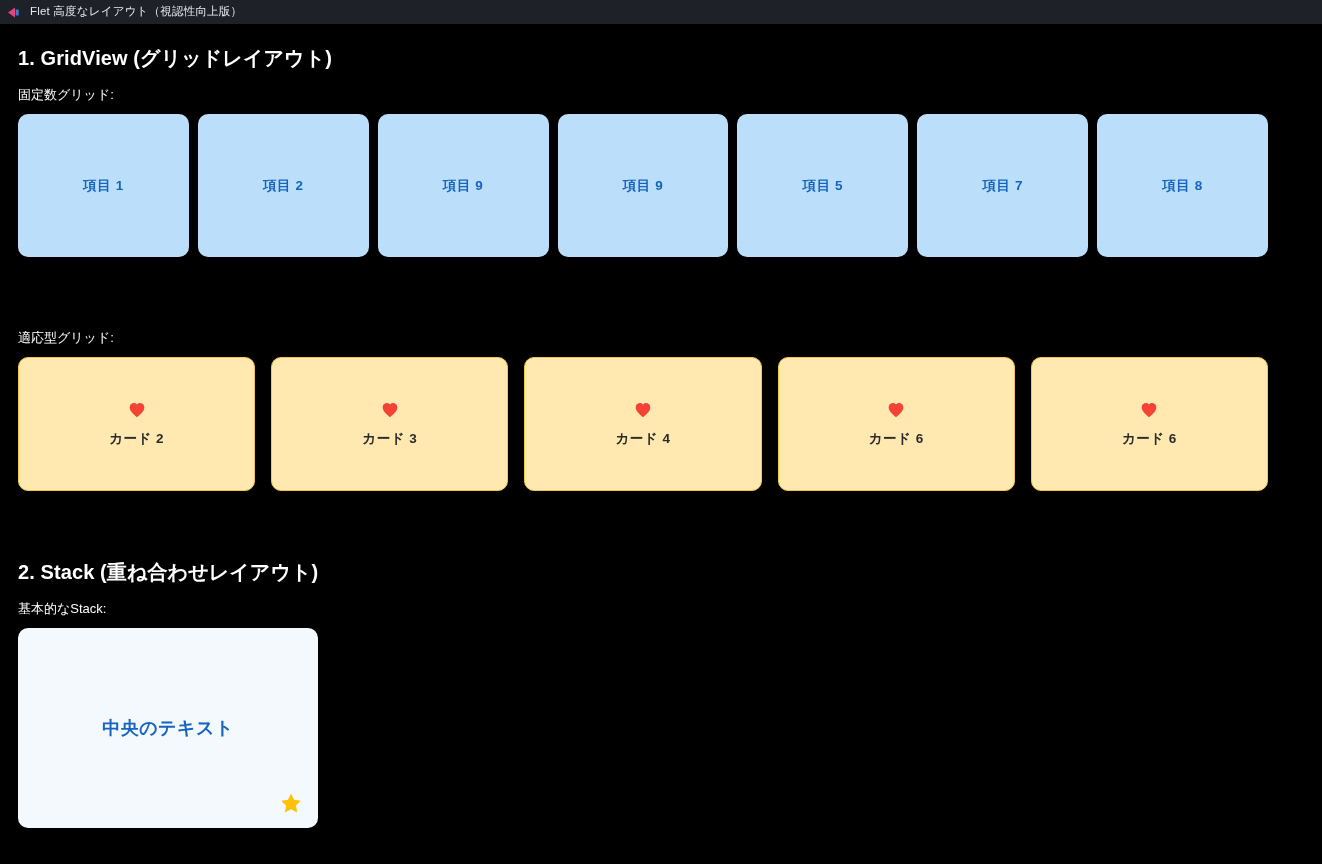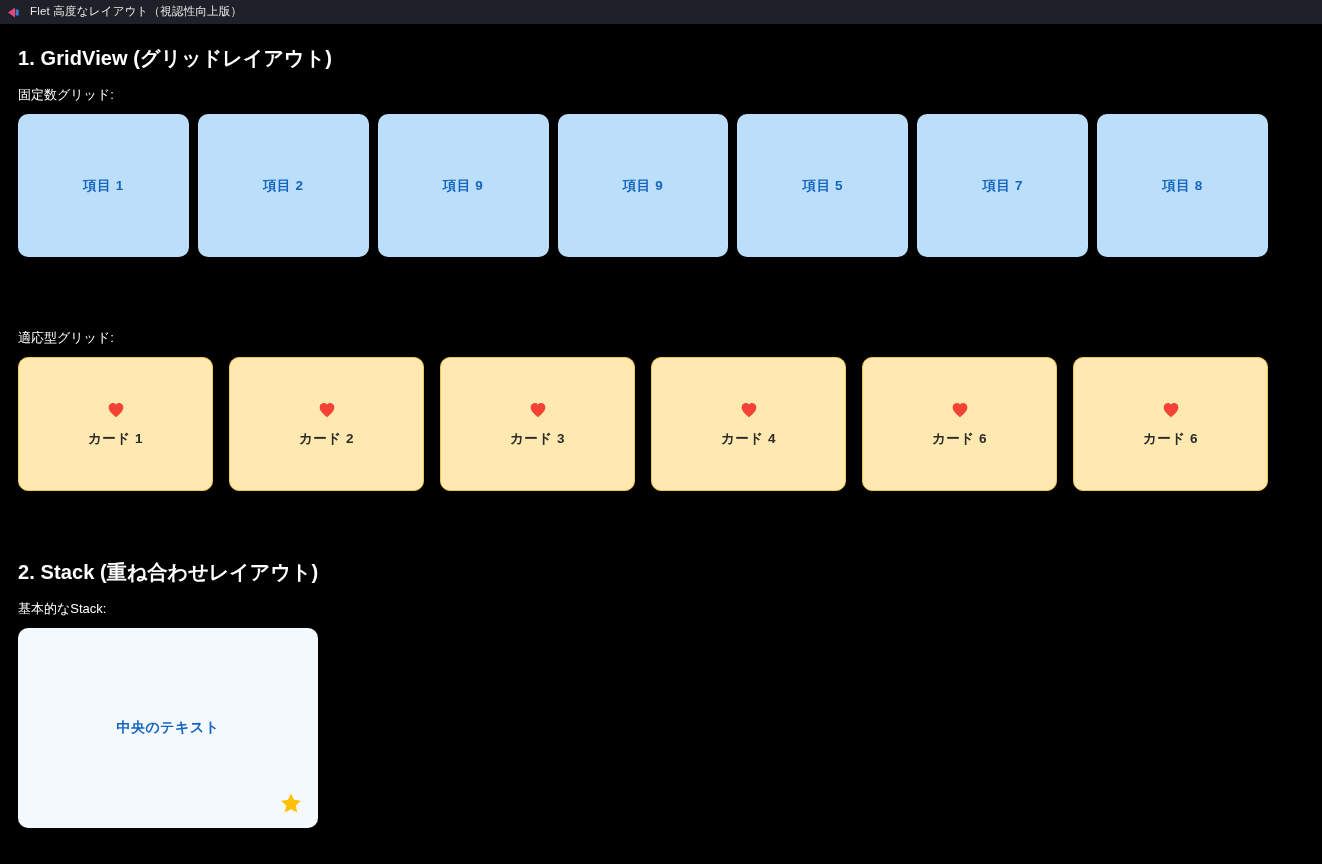--- a/index.html
+++ b/index.html
@@ -120,21 +120,21 @@
     box-shadow: 0 1px 3px rgba(0,0,0,0.4);
   }
   .stack-center-text {
     position: absolute;
     top: 50%;
     left: 0;
     right: 0;
     transform: translateY(-50%);
     text-align: center;
     color: #1565c0;
-    font-size: 14px;
+    font-size: 18px;
     font-weight: bold;
     letter-spacing: 0.5px;
   }
   .stack-star {
     position: absolute;
     right: 14px;
     bottom: 12px;
     line-height: 0;
   }
 
@@ -190,28 +190,20 @@
 
   <div class="sub-label mt-adaptive-label">適応型グリッド:</div>
 
   <div class="adaptive-grid mt-grid">
     <div class="yellow-card">
       <span class="heart-icon">
         <svg width="20" height="18" viewBox="0 0 24 22" aria-hidden="true">
           <path d="M12 21s-9-5.9-9-12.1A5.2 5.2 0 0 1 12 5.4 5.2 5.2 0 0 1 21 8.9C21 15.1 12 21 12 21z" fill="#f44336"></path>
         </svg>
       </span>
-      <span class="yellow-card-label">カード 1</span>
-    </div>
-    <div class="yellow-card">
-      <span class="heart-icon">
-        <svg width="20" height="18" viewBox="0 0 24 22" aria-hidden="true">
-          <path d="M12 21s-9-5.9-9-12.1A5.2 5.2 0 0 1 12 5.4 5.2 5.2 0 0 1 21 8.9C21 15.1 12 21 12 21z" fill="#f44336"></path>
-        </svg>
-      </span>
       <span class="yellow-card-label">カード 2</span>
     </div>
     <div class="yellow-card">
       <span class="heart-icon">
         <svg width="20" height="18" viewBox="0 0 24 22" aria-hidden="true">
           <path d="M12 21s-9-5.9-9-12.1A5.2 5.2 0 0 1 12 5.4 5.2 5.2 0 0 1 21 8.9C21 15.1 12 21 12 21z" fill="#f44336"></path>
         </svg>
       </span>
       <span class="yellow-card-label">カード 3</span>
     </div>

